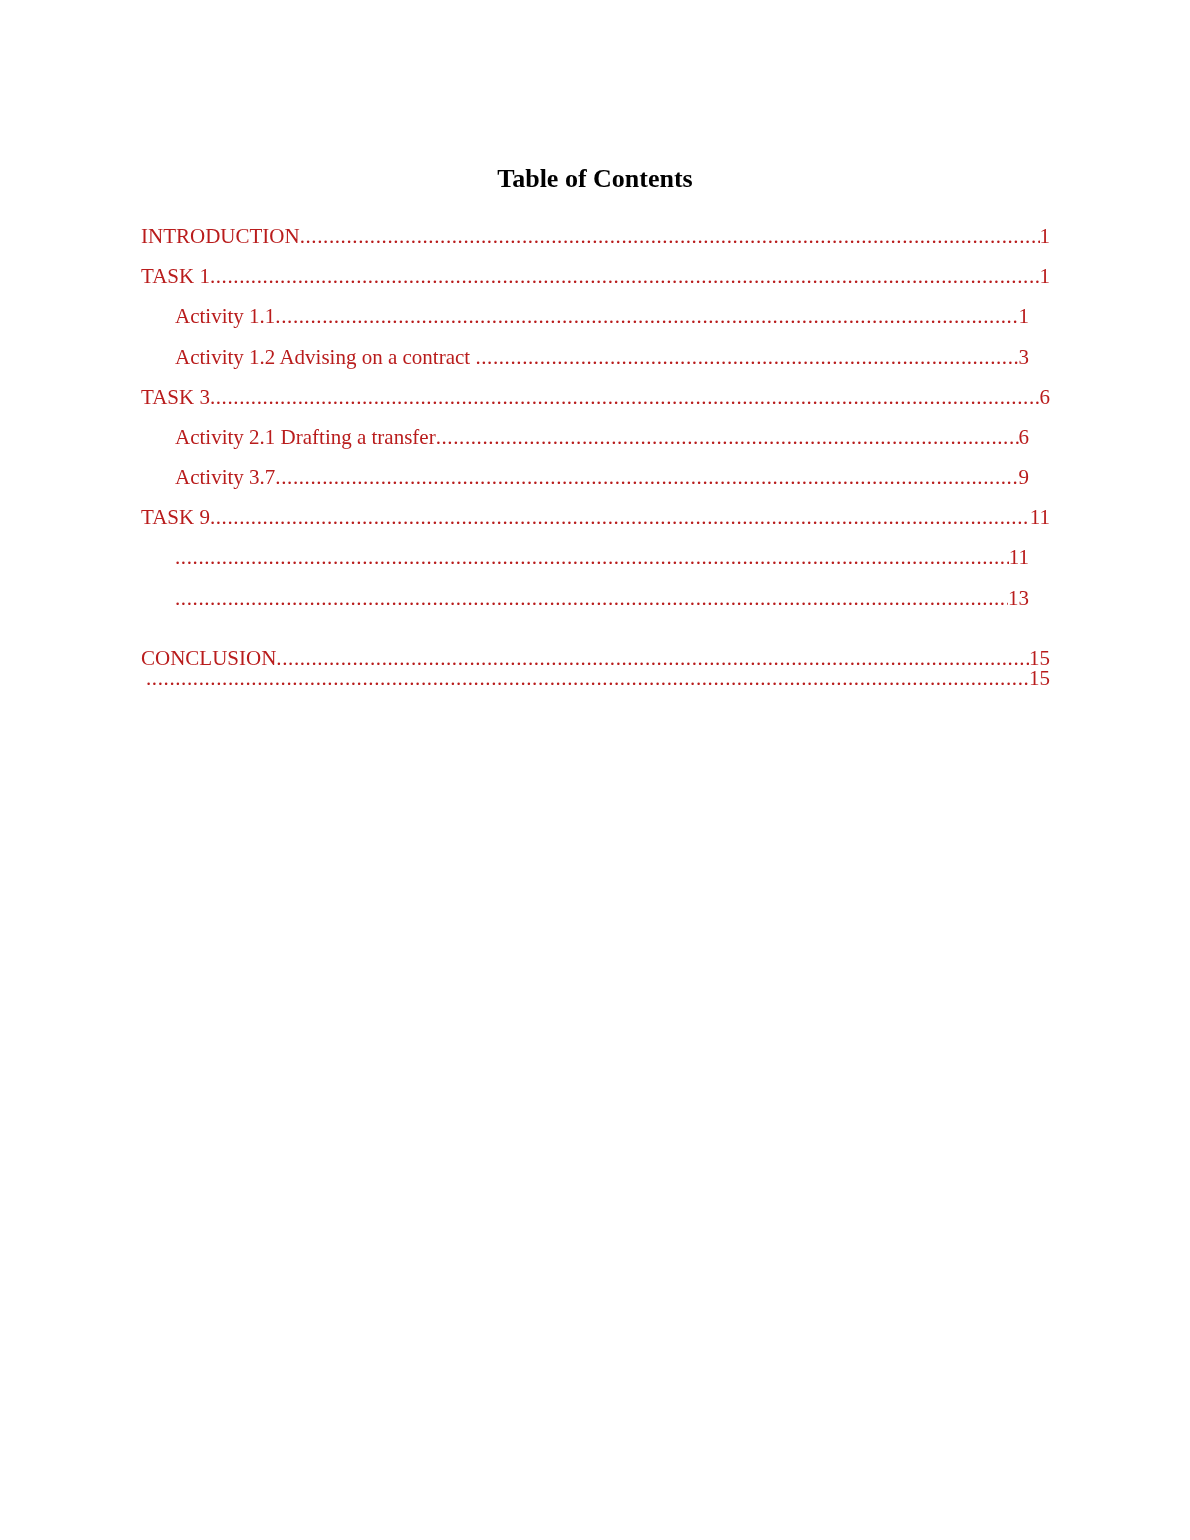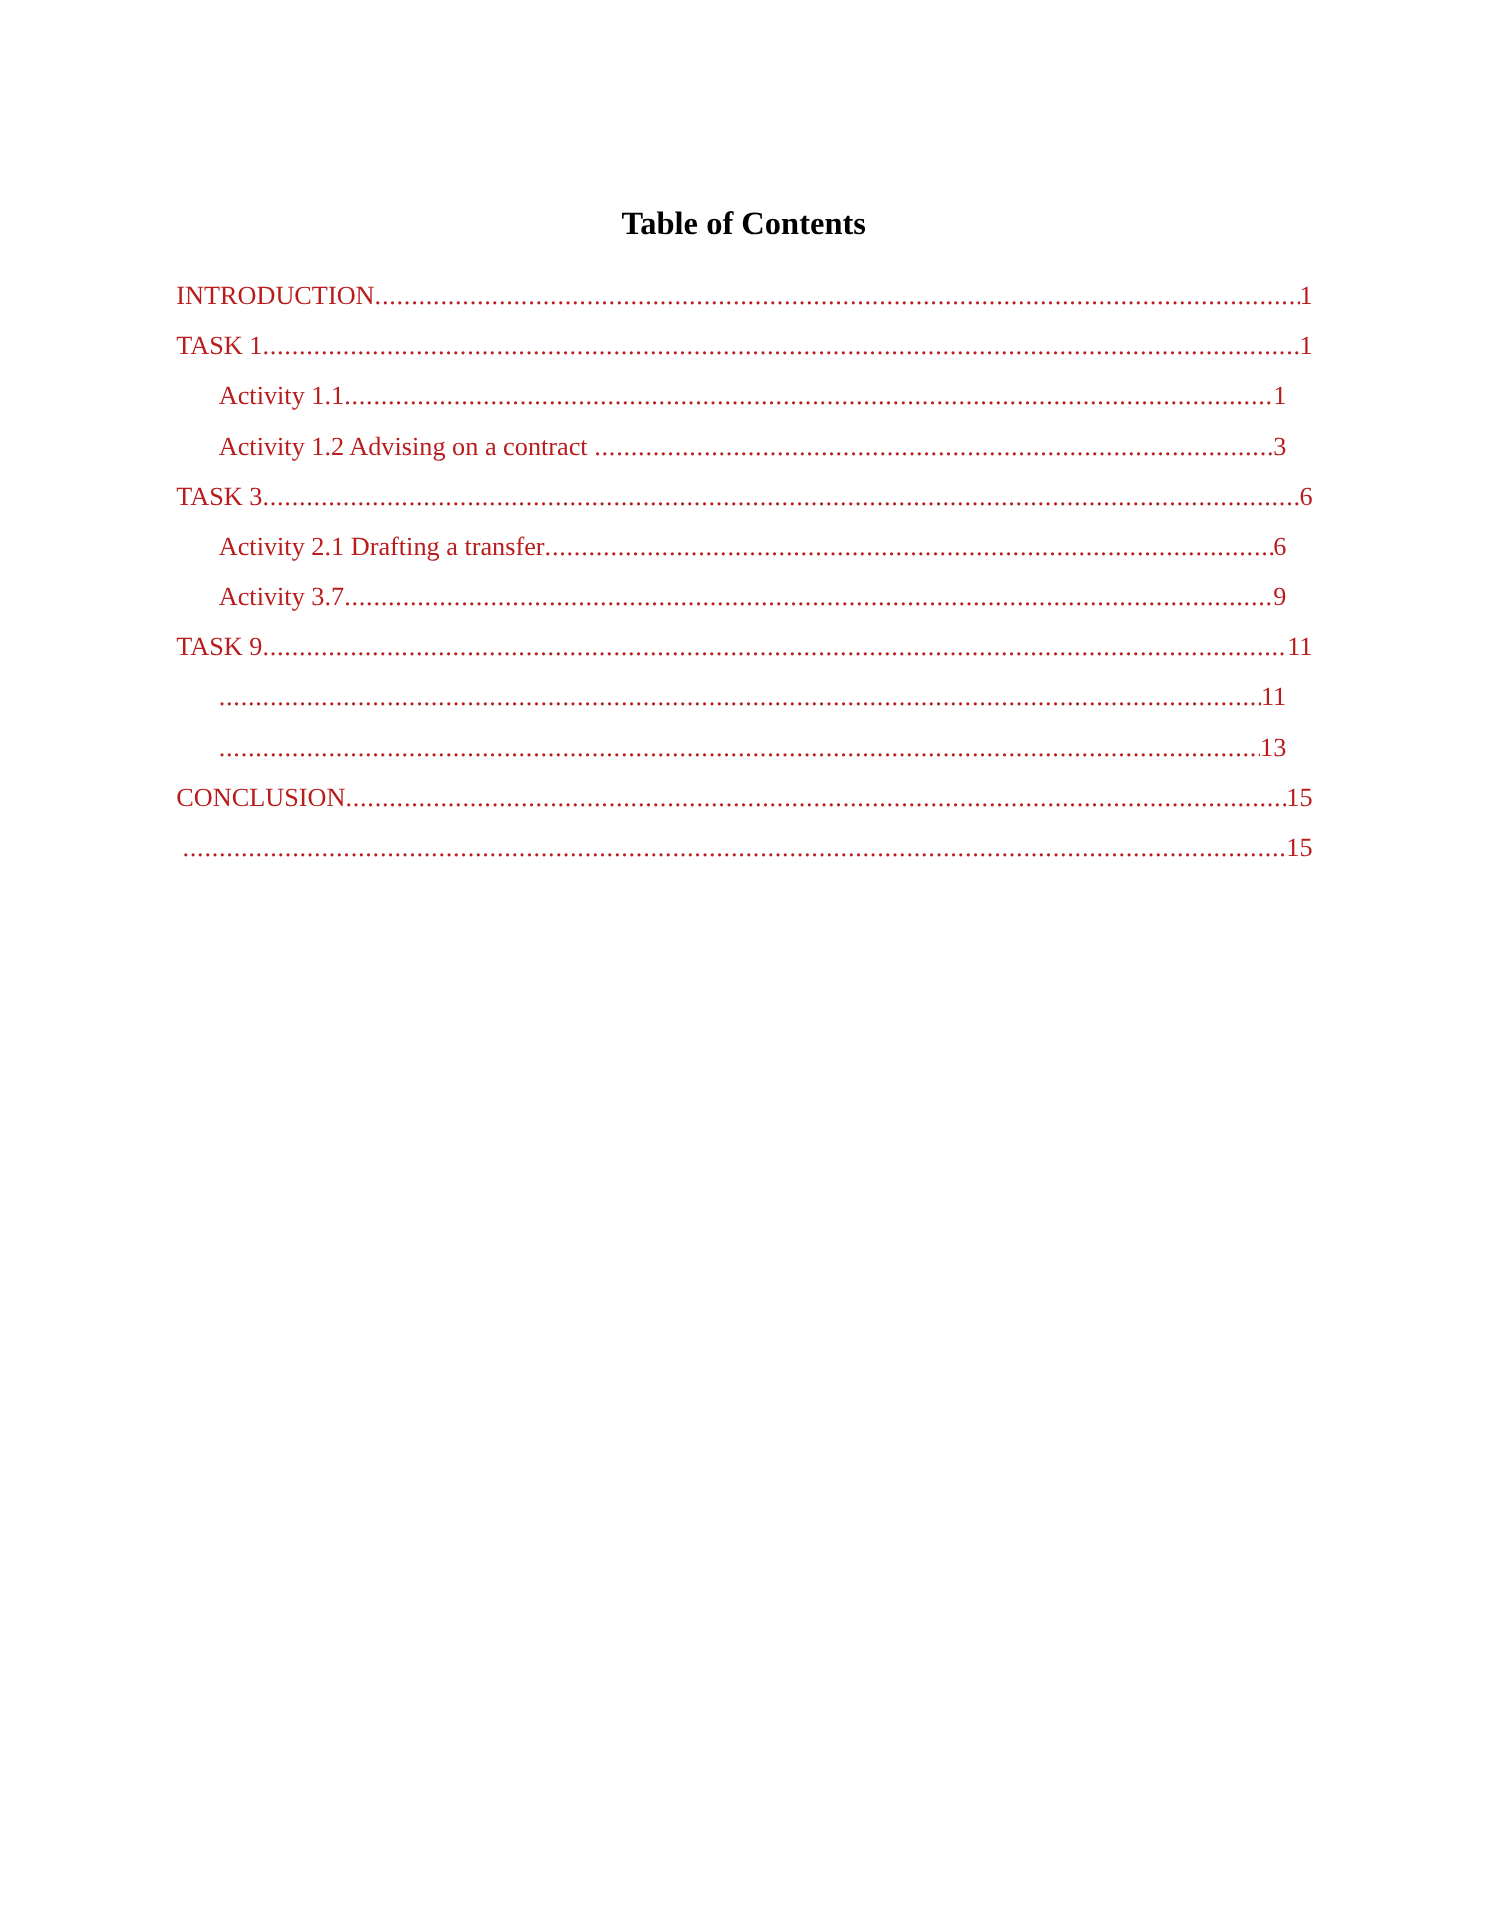--- a/index.html
+++ b/index.html
@@ -139,21 +139,21 @@
     <a class="toc-row level-2" style="top:321px">
       <span class="toc-leader"></span>
       <span class="toc-page">11</span>
     </a>
 
     <a class="toc-row level-2" style="top:362px">
       <span class="toc-leader"></span>
       <span class="toc-page">13</span>
     </a>
 
-    <a class="toc-row level-1" style="top:402px">
+    <a class="toc-row level-1" style="top:422px">
       <span class="toc-label">CONCLUSION</span>
       <span class="toc-leader"></span>
       <span class="toc-page">15</span>
     </a>
 
     <a class="toc-row empty-label" style="top:442px">
       <span class="toc-label"></span>
       <span class="toc-leader"></span>
       <span class="toc-page">15</span>
     </a>

